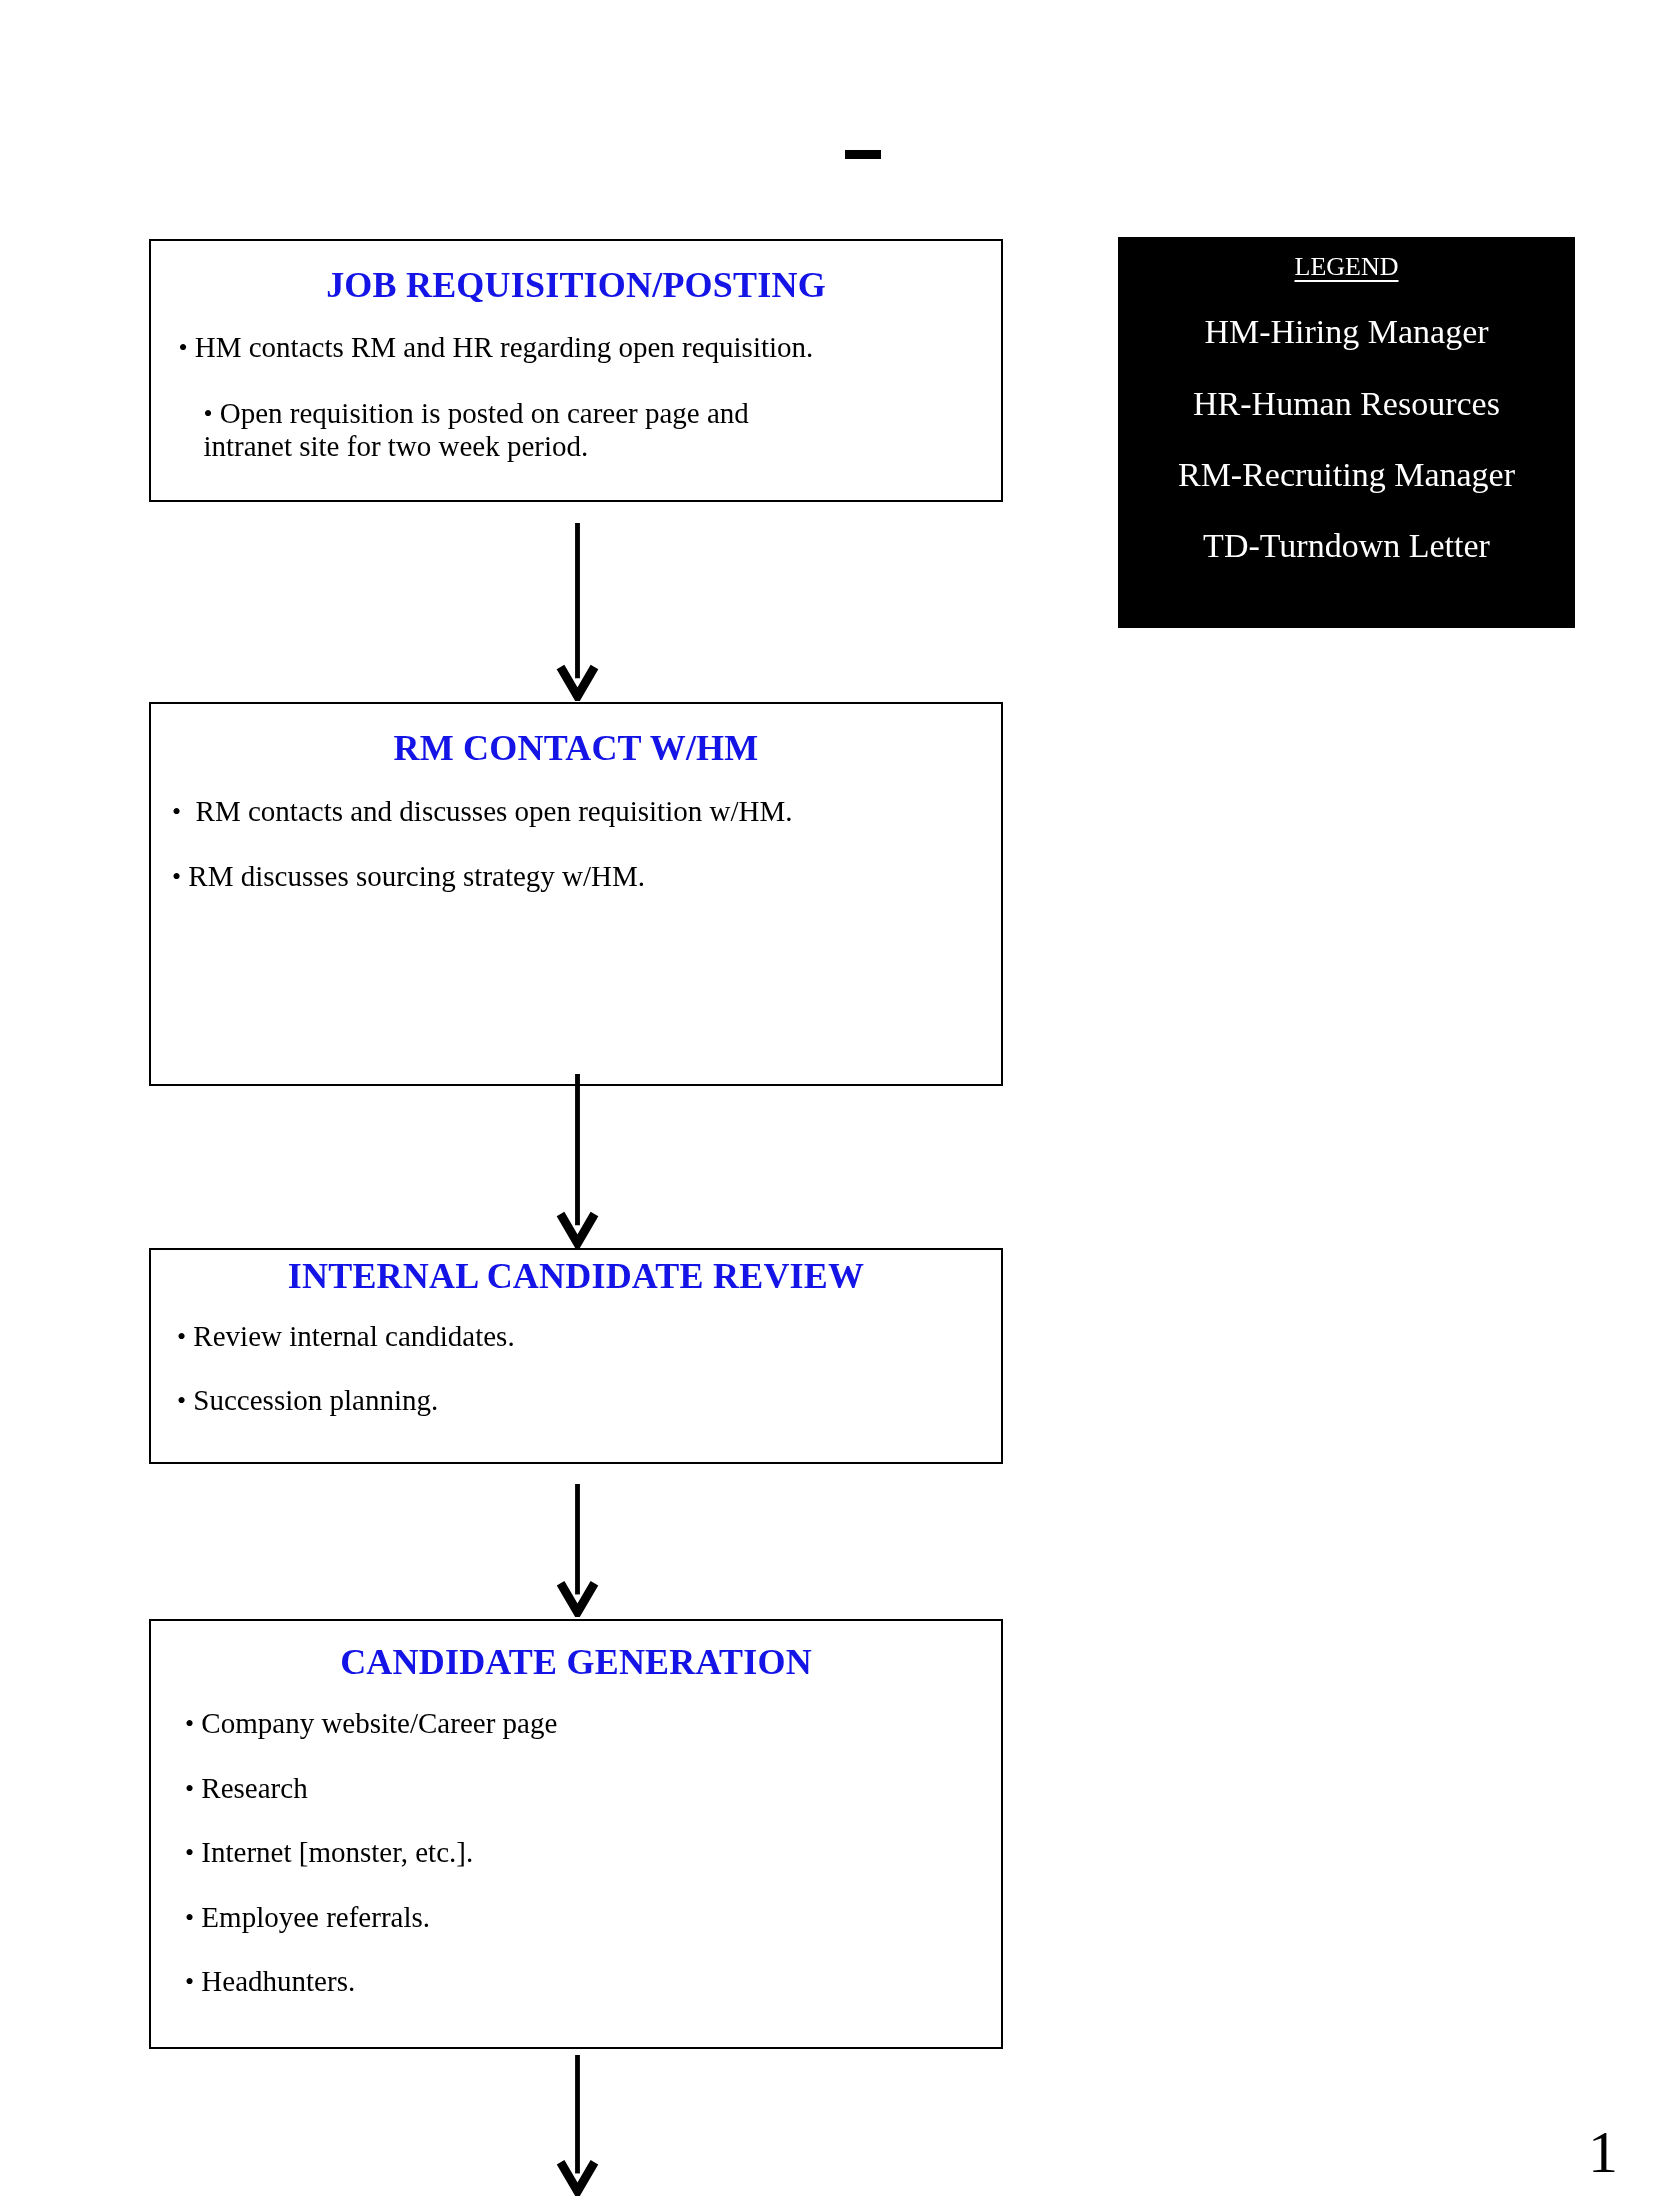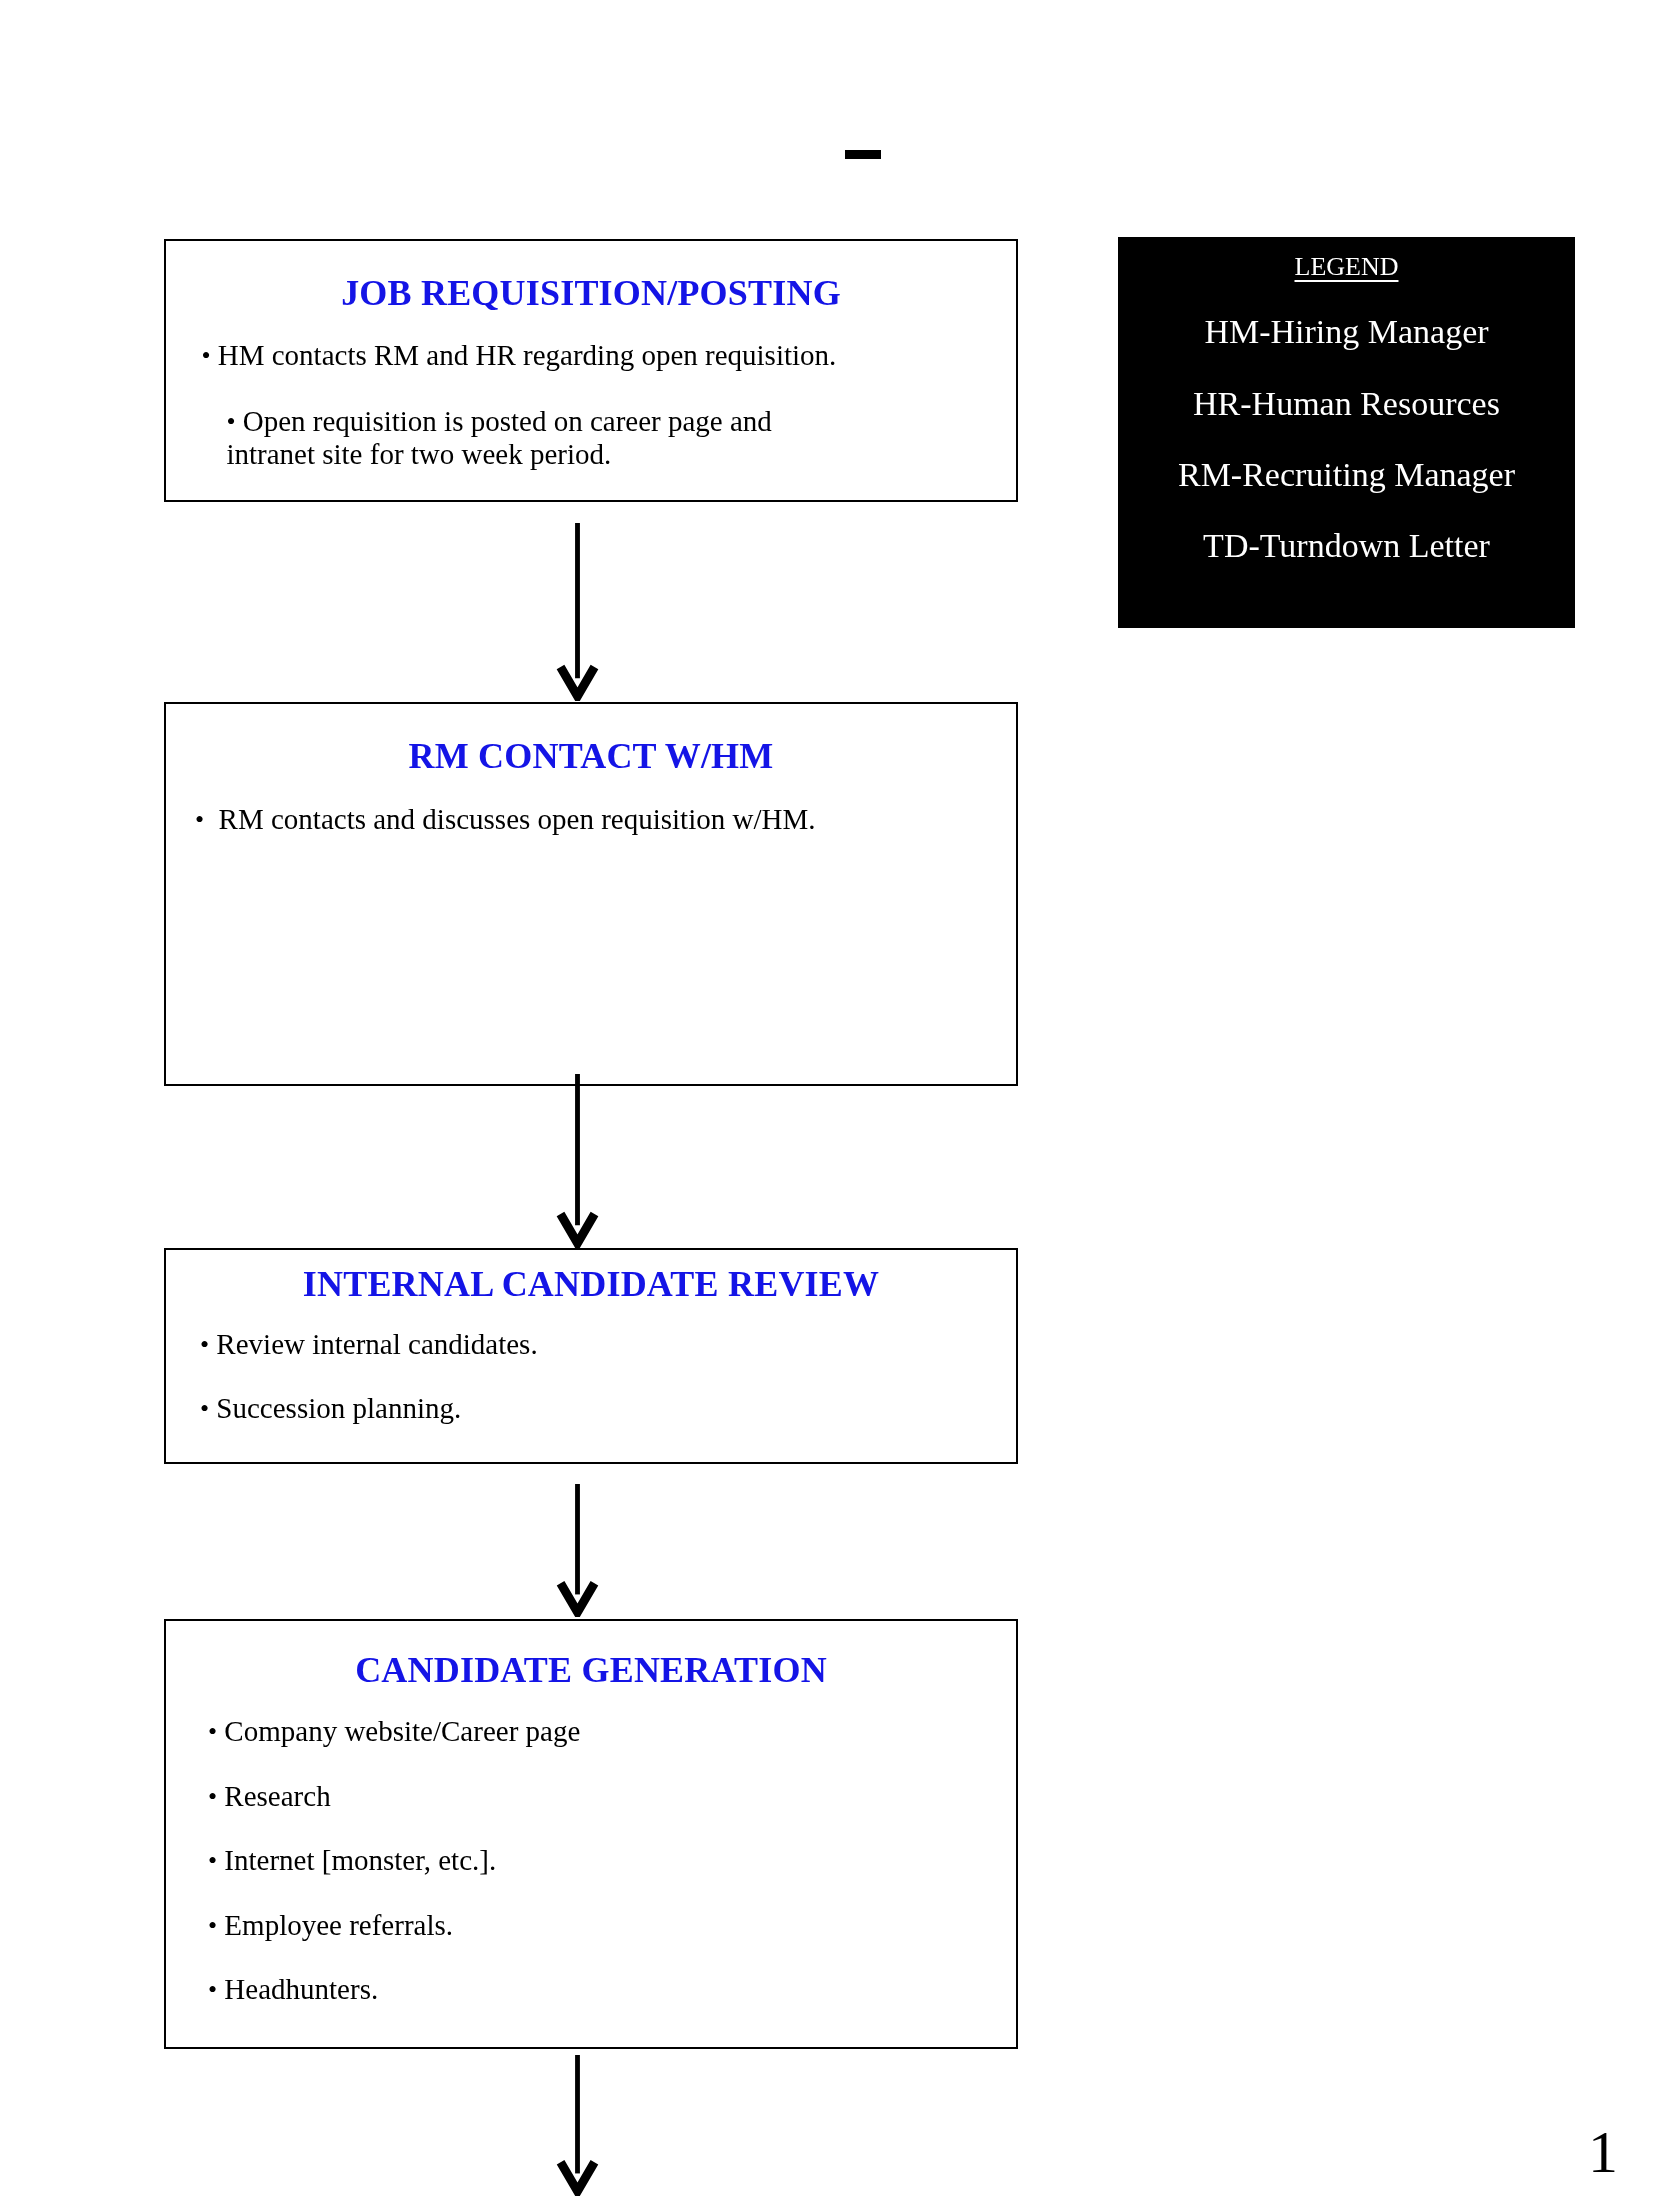--- a/index.html
+++ b/index.html
@@ -22,25 +22,25 @@
     left: 845px;
     top: 150px;
     width: 36px;
     height: 9px;
     background: #000000;
   }
 
   
   .pbox {
     position: absolute;
-    left: 164px;
+    left: 149px;
     width: 854px;
     background: #ffffff;
     border: 2.4px solid #000000;
-    padding: 16px;
+    padding: 8px;
   }
   .pbox-title {
     color: #1414E6;
     font-weight: bold;
     font-size: 36px;
     text-align: center;
     letter-spacing: 0.2px;
     line-height: 1.05;
     white-space: nowrap;
   }
@@ -155,20 +155,21 @@
   <svg width="57" height="178" viewBox="0 0 70 220" aria-hidden="true">
     <line x1="35" y1="0" x2="35" y2="192" stroke="#000" stroke-width="6"></line>
     <polyline points="14,178 35,214 56,178" fill="none" stroke="#000" stroke-width="11" stroke-linecap="butt" stroke-linejoin="miter"></polyline>
   </svg>
 </div>
 
 <div class="pbox" id="box-rmcontact">
   <div class="pbox-title">RM CONTACT W/HM</div>
   <div class="pbox-body">
     <div class="bline"><span class="bul">•</span>&nbsp; <span>RM contacts and discusses open requisition w/HM.</span></div>
+    <div class="bline"><span class="bul">•</span> <span>RM discusses sourcing strategy w/HM.</span></div>
   </div>
 </div>
 
 <div class="arrow" id="arrow-2">
   <svg width="57" height="174" viewBox="0 0 70 215" aria-hidden="true">
     <line x1="35" y1="0" x2="35" y2="187" stroke="#000" stroke-width="6"></line>
     <polyline points="14,173 35,209 56,173" fill="none" stroke="#000" stroke-width="11" stroke-linecap="butt" stroke-linejoin="miter"></polyline>
   </svg>
 </div>
 

